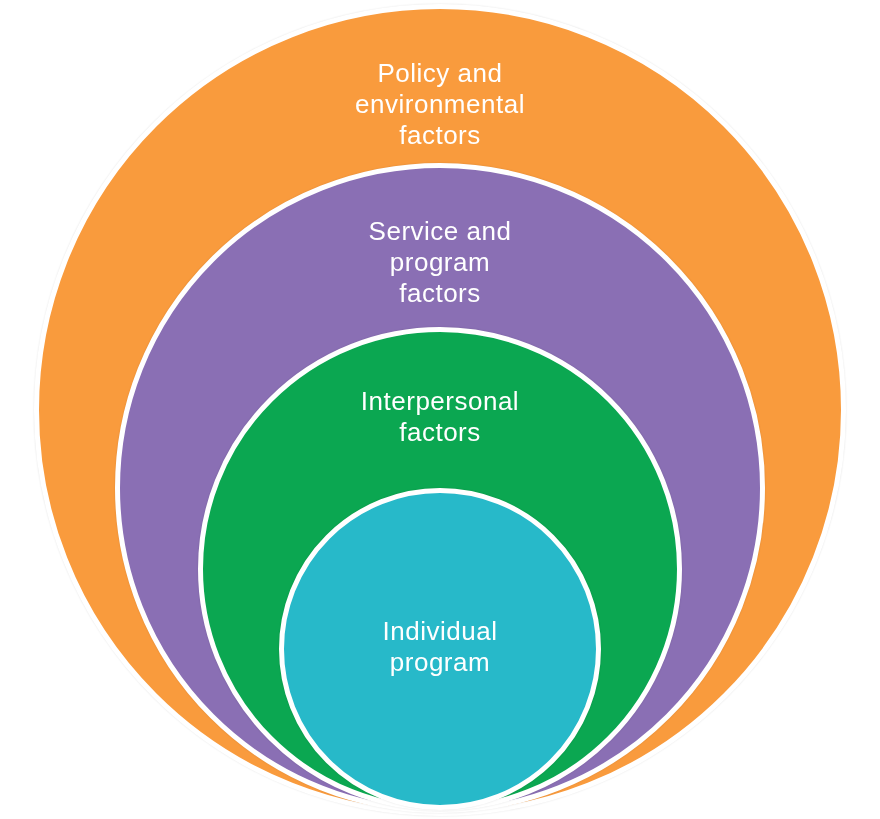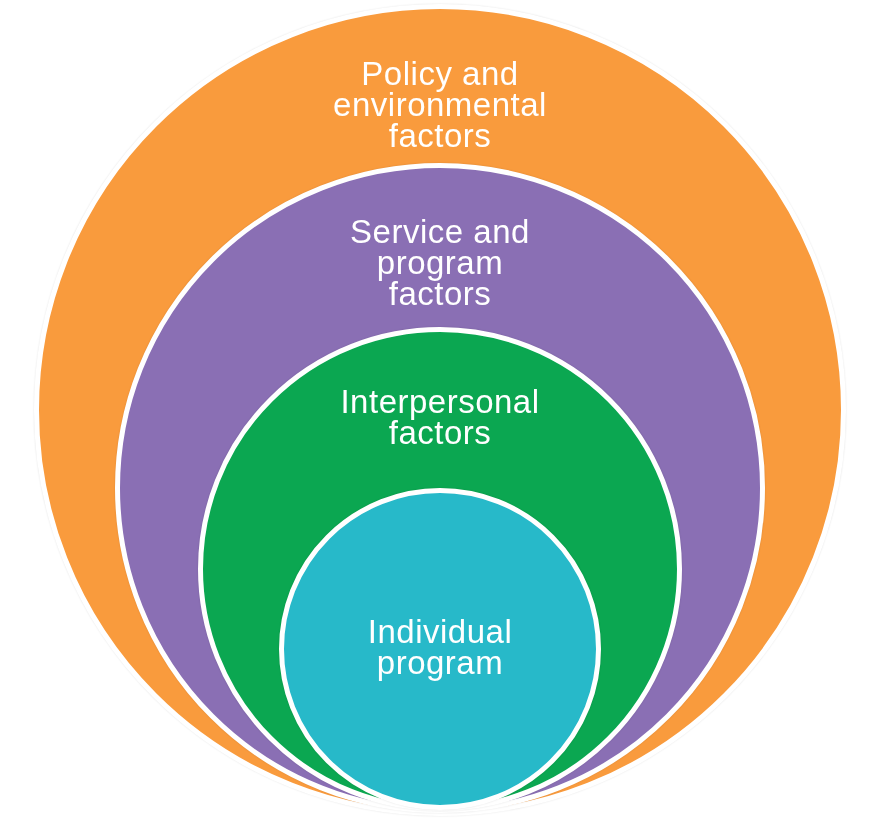--- a/index.html
+++ b/index.html
@@ -27,21 +27,21 @@
   .circle.level-1 { left: 115px; top: 163px; width: 650px; height: 650px; }
   .circle.level-2 { left: 198px; top: 327px; width: 484px; height: 484px; }
   .circle.level-3 { left: 279px; top: 488px; width: 322px; height: 322px; }
 
   .level-label {
     position: absolute;
     left: 0;
     right: 0;
     text-align: center;
     color: #ffffff;
-    font-size: 33px;
+    font-size: 26px;
     line-height: 31px;
     letter-spacing: 0.5px;
     white-space: pre-line;
     pointer-events: none;
   }
   .level-label.label-0 { top: 58px; }
   .level-label.label-1 { top: 216px; text-align: center; }
   .level-label.label-2 { top: 386px; }
   .level-label.label-3 { top: 616px; }
 </style>

